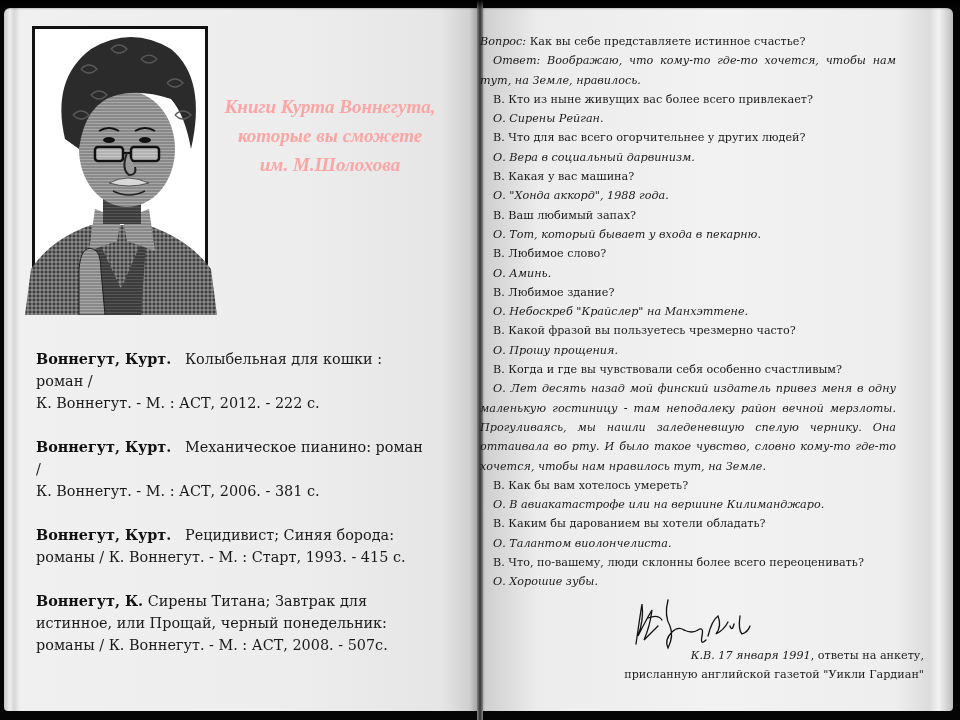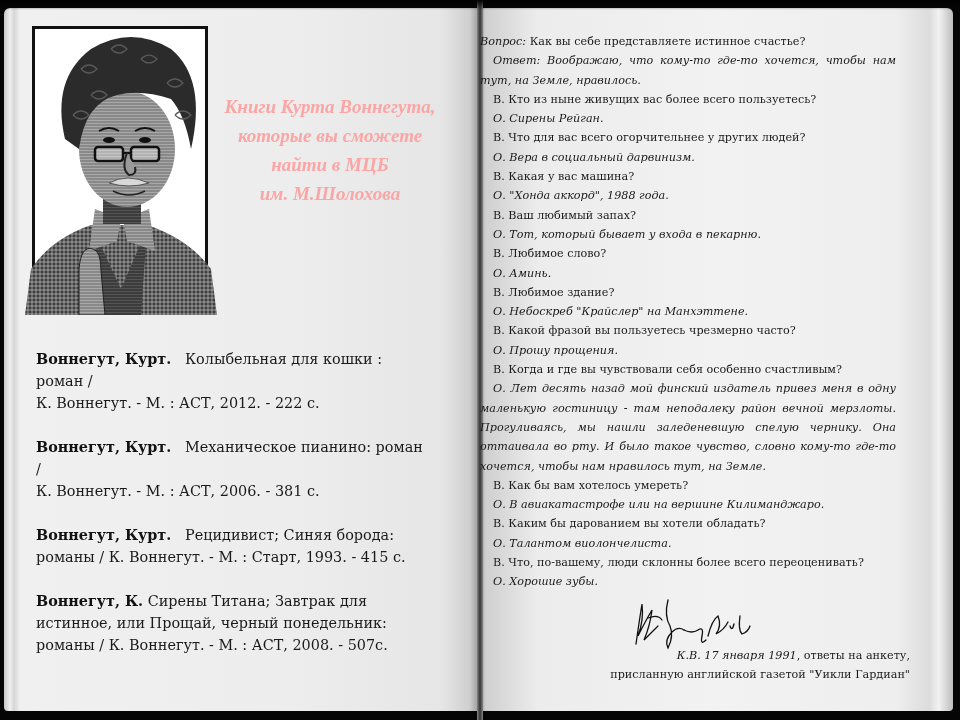--- a/index.html
+++ b/index.html
@@ -104,21 +104,21 @@
     text-align: justify;
     text-indent: 13px;
   }
 
   .signature {
     position: absolute;
     left: 628px; top: 596px;
   }
   .footer {
     position: absolute;
-    right: 50px; top: 646px;
+    right: 36px; top: 646px;
     text-align: right;
     font-family: "DejaVu Serif", serif;
     font-size: 11.2px;
     line-height: 19px;
     color: #1a1a1a;
   }
   .footer .it { font-style: italic; }
 </style>
 </head>
 <body>
@@ -184,21 +184,20 @@
 
       <path d="M92 172 Q108 180 124 172" stroke="#222" stroke-width="1.6" fill="none"></path>
 
       <path d="M58 250 Q60 226 72 230 Q80 232 80 252 L84 296 L58 296 Z" fill="url(#hatchL)" stroke="#222" stroke-width="1"></path>
     </svg>
   </div>
 
   <div class="title">
     <div>Книги Курта Воннегута,</div>
     <div>которые вы сможете</div>
-    <div>найти в МЦБ</div>
     <div>им. М.Шолохова</div>
   </div>
 
   <div class="biblio">
     <div class="entry">
       <div><b>Воннегут, Курт.</b>&nbsp;&nbsp; <span>Колыбельная для кошки : роман /</span></div>
       <div>К. Воннегут. - М. : АСТ, 2012. - 222 с.</div>
     </div>
     <div class="entry">
       <div><b>Воннегут, Курт.</b>&nbsp;&nbsp; <span>Механическое пианино: роман /</span></div>
@@ -212,21 +211,21 @@
       <div><b>Воннегут, К.</b> <span>Сирены Титана; Завтрак для</span></div>
       <div>истинное, или Прощай, черный понедельник:</div>
       <div>романы / К. Воннегут. - М. : АСТ, 2008. - 507с.</div>
     </div>
   </div>
 
   <div class="interview">
     <div class="line first"><span class="lbl">Вопрос:</span><span> Как вы себе представляете истинное счастье?</span></div>
     <div class="para-a">Ответ: Воображаю, что кому-то где-то хочется, чтобы нам тут, на Земле, нравилось.</div>
 
-    <div class="line q">В. Кто из ныне живущих вас более всего пользуетесь?</div>
+    <div class="line q">В. Кто из ныне живущих вас более всего привлекает?</div>
     <div class="line a">О. Сирены Рейган.</div>
     <div class="line q">В. Что для вас всего огорчительнее у других людей?</div>
     <div class="line a">О. Вера в социальный дарвинизм.</div>
     <div class="line q">В. Какая у вас машина?</div>
     <div class="line a">О. "Хонда аккорд", 1988 года.</div>
     <div class="line q">В. Ваш любимый запах?</div>
     <div class="line a">О. Тот, который бывает у входа в пекарню.</div>
     <div class="line q">В. Любимое слово?</div>
     <div class="line a">О. Аминь.</div>
     <div class="line q">В. Любимое здание?</div>

